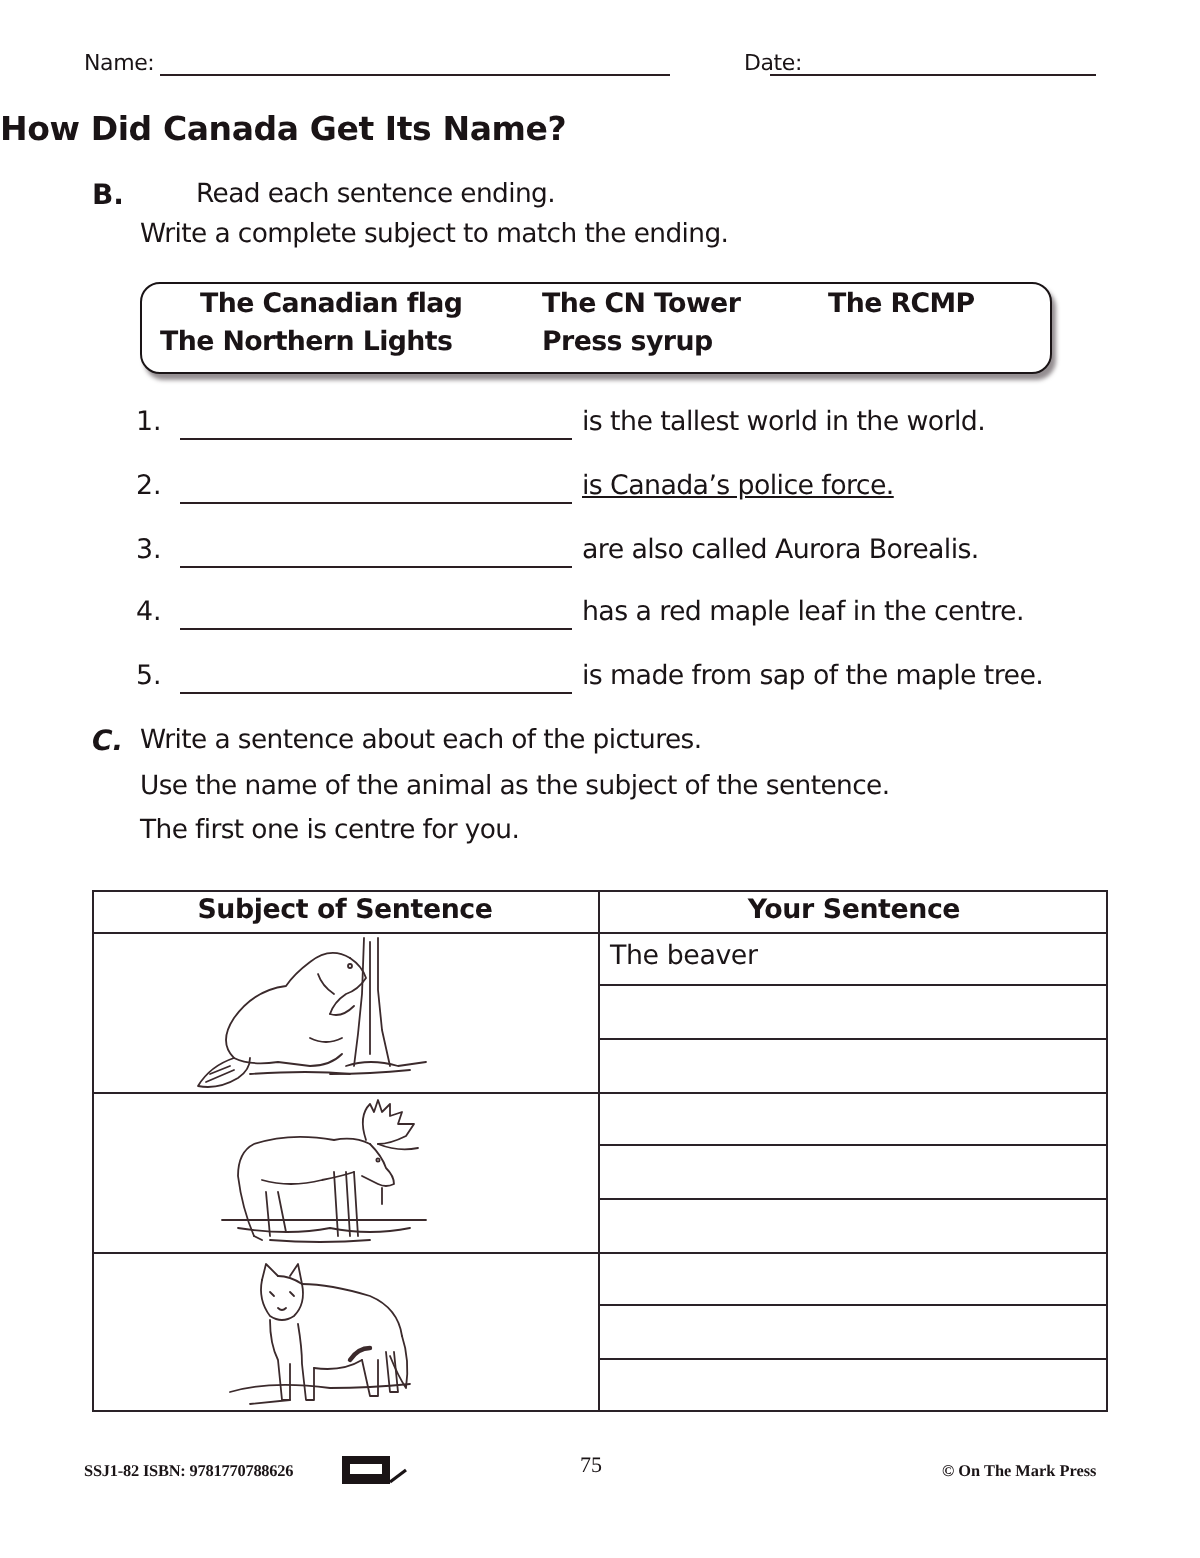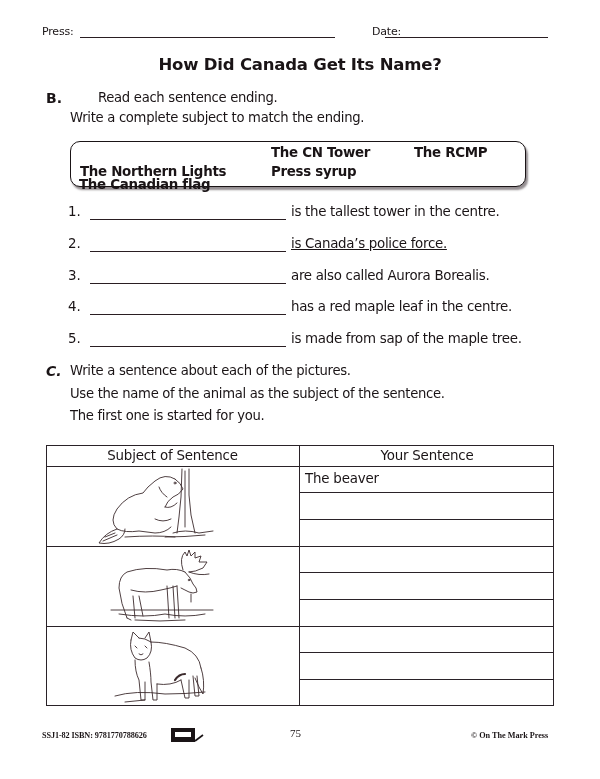--- a/index.html
+++ b/index.html
@@ -4,89 +4,89 @@
   <style>
     * { box-sizing: border-box; margin: 0; padding: 0; }
     html, body { width: 600px; height: 779px; background: #ffffff; overflow: hidden; }
     body { position: relative; font-family: "DejaVu Sans", sans-serif; color: #1a1416; }
     .abs { position: absolute; }
 
     
     .hdr-label { font-size: 11px; top: 25px; letter-spacing: -0.2px; }
     .hdr-line { border-bottom: 1.3px solid #2a1e22; height: 1px; top: 37px; }
 
-    .title { top: 55px; left: 0; width: 600px; text-align: center; font-size: 16.5px; font-weight: bold; letter-spacing: -0.2px; }
+    .title { top: 55px; left: 0; width: 600px; font-size: 16.5px; font-weight: bold; letter-spacing: -0.2px; }
 
     .sec-letter { font-weight: bold; font-size: 14px; }
     .instr { font-size: 13.2px; letter-spacing: -0.3px; white-space: nowrap; }
 
     .wordbox { left: 70px; top: 141px; width: 456px; height: 46px; border: 1.6px solid #1a1416; border-radius: 10px; box-shadow: 2px 3px 2px rgba(60,50,55,0.55); background: #fff; }
     .word { font-size: 13.4px; font-weight: bold; white-space: nowrap; letter-spacing: -0.3px; }
 
     .q-num { font-size: 13.4px; left: 68px; }
     .q-line { left: 90px; width: 196px; border-bottom: 1.3px solid #2a1e22; }
     .q-end { font-size: 13.4px; left: 291px; white-space: nowrap; letter-spacing: -0.3px; }
 
     .table { left: 46px; top: 445px; width: 508px; height: 261px; border: 1.5px solid #2a2228; }
     .tline-h { height: 0; border-top: 1.5px solid #2a2228; }
     .tline-v { width: 0; border-left: 1.5px solid #2a2228; }
-    .th { font-size: 13.4px; font-weight: normal; text-align: center; white-space: nowrap; letter-spacing: -0.2px; }
+    .th { font-size: 13.4px; font-weight: bold; text-align: center; white-space: nowrap; letter-spacing: -0.2px; }
     .cell-text { font-size: 13.4px; letter-spacing: -0.2px; }
 
     .footer-l { left: 42px; top: 731px; font-family: "Liberation Serif", serif; font-weight: bold; font-size: 8.2px; letter-spacing: -0.1px; }
     .footer-c { left: 290px; top: 727px; font-family: "Liberation Serif", serif; font-size: 11px; }
     .footer-r { left: 471px; top: 731px; font-family: "Liberation Serif", serif; font-weight: bold; font-size: 8.2px; }
 
     svg.sketch path, svg.sketch line, svg.sketch ellipse { stroke: #3b2a2c; fill: none; stroke-width: 0.9; stroke-linecap: round; stroke-linejoin: round; }
   </style>
 </head>
 <body>
 
-<div class="abs hdr-label" style="left:42px;">Press:</div>
+<div class="abs hdr-label" style="left:42px;">Name:</div>
 <div class="abs hdr-line" style="left:80px; width:255px;"></div>
 <div class="abs hdr-label" style="left:372px;">Date:</div>
 <div class="abs hdr-line" style="left:385px; width:163px;"></div>
 
 <div class="abs title">How Did Canada Get Its Name?</div>
 
 <div class="abs sec-letter" style="left:46px; top:90px;">B.</div>
 <div class="abs instr" style="left:70px; top:90px;margin-left:28px;">Read each sentence ending.</div>
 <div class="abs instr" style="left:70px; top:110px;">Write a complete subject to match the ending.</div>
 
 <div class="abs wordbox"></div>
-<div class="abs word" style="left:79px; top:145px;margin-top:32px;">The Canadian flag</div>
+<div class="abs word" style="left:100px; top:145px;">The Canadian flag</div>
 <div class="abs word" style="left:271px; top:145px;">The CN Tower</div>
 <div class="abs word" style="left:414px; top:145px;">The RCMP</div>
 <div class="abs word" style="left:80px; top:164px;">The Northern Lights</div>
 <div class="abs word" style="left:271px; top:164px;">Press syrup</div>
 
 <div class="abs q-num" style="top:204px;">1.</div>
 <div class="abs q-line" style="top:206px; height:14px;"></div>
-<div class="abs q-end" style="top:204px;">is the tallest tower in the centre.</div>
+<div class="abs q-end" style="top:204px;">is the tallest world in the world.</div>
 
 <div class="abs q-num" style="top:236px;">2.</div>
 <div class="abs q-line" style="top:238px; height:14px;"></div>
 <div class="abs q-end" style="top:236px;text-decoration:underline;">is Canada’s police force.</div>
 
 <div class="abs q-num" style="top:268px;">3.</div>
 <div class="abs q-line" style="top:270px; height:14px;"></div>
 <div class="abs q-end" style="top:268px;">are also called Aurora Borealis.</div>
 
 <div class="abs q-num" style="top:299px;">4.</div>
 <div class="abs q-line" style="top:301px; height:14px;"></div>
 <div class="abs q-end" style="top:299px;">has a red maple leaf in the centre.</div>
 
 <div class="abs q-num" style="top:331px;">5.</div>
 <div class="abs q-line" style="top:333px; height:14px;"></div>
 <div class="abs q-end" style="top:331px;">is made from sap of the maple tree.</div>
 
 <div class="abs sec-letter" style="left:46px; top:363px; font-style:italic;">C.</div>
 <div class="abs instr" style="left:70px; top:363px;">Write a sentence about each of the pictures.</div>
 <div class="abs instr" style="left:70px; top:386px;">Use the name of the animal as the subject of the sentence.</div>
-<div class="abs instr" style="left:70px; top:408px;">The first one is started for you.</div>
+<div class="abs instr" style="left:70px; top:408px;">The first one is centre for you.</div>
 
 <div class="abs table"></div>
 
 <div class="abs tline-h" style="left:46px; top:466px; width:508px;"></div>
 
 <div class="abs tline-v" style="left:299px; top:445px; height:261px;"></div>
 
 <div class="abs tline-h" style="left:46px; top:546px; width:508px;"></div>
 <div class="abs tline-h" style="left:46px; top:626px; width:508px;"></div>
 

